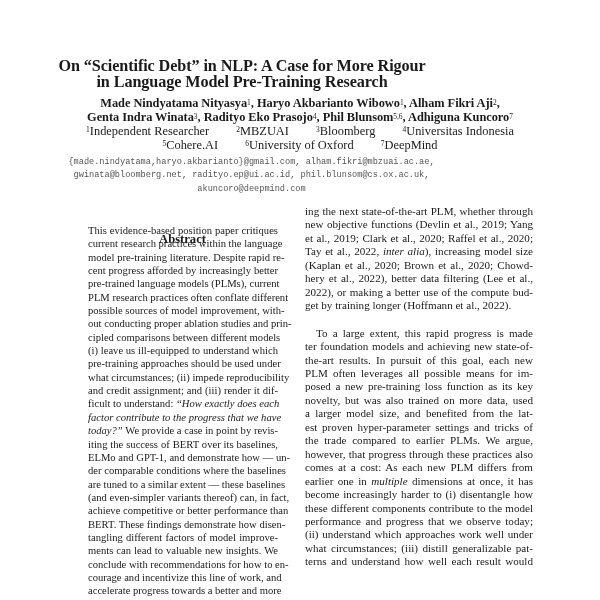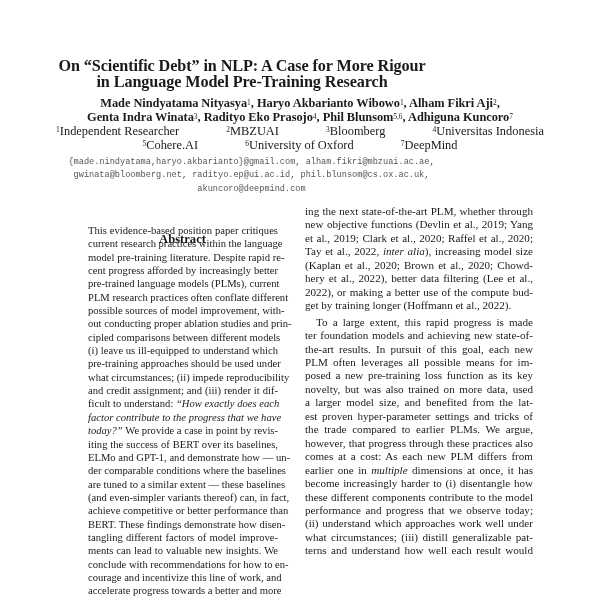--- a/index.html
+++ b/index.html
@@ -4,36 +4,36 @@
 <style>
   html, body { margin:0; padding:0; background:#ffffff; }
   body { width:600px; height:600px; overflow:hidden; position:relative;
          font-family:"Liberation Serif", "DejaVu Serif", serif; color:#1a1a1a; }
   .title { position:absolute; left:0; width:484px; top:58px; text-align:center;
            font-weight:bold; font-size:16.2px; line-height:16px; letter-spacing:-0.1px; }
   .authors { position:absolute; left:0; width:600px; top:97px; text-align:center;
              font-weight:bold; font-size:12.4px; line-height:13.6px; letter-spacing:-0.05px; }
   .affils { position:absolute; left:0; width:600px; top:124px; text-align:center;
             font-size:12.4px; line-height:14px; }
-  .affils span.aff { margin:0 22px; }
+  .affils span.aff { margin:0 12px; }
   sup { font-size:7.5px; vertical-align:top; position:relative; top:-1px; font-weight:normal; }
   .authors sup { font-weight:normal; }
   .emails { position:absolute; left:0; width:503px; top:156px; text-align:center;
             font-family:"Liberation Mono", "DejaVu Sans Mono", monospace; font-size:8.6px;
             line-height:13.4px; color:#555; }
   .abs-head { position:absolute; left:70px; width:225px; top:205px; text-align:center;
               font-weight:bold; font-size:12.6px;margin-top:27px; }
   .abs-body { position:absolute; left:88px; width:190px; top:224px; font-size:10.6px;
               line-height:13.35px; text-align:justify; }
   .abs-body .ln, .rcol .ln { display:block; white-space:nowrap; text-align-last:justify; text-align:justify; }
   .abs-body .ln.last, .rcol .ln.last { text-align-last:left; }
   .rcol { position:absolute; left:305px; width:228px; top:205px; font-size:11.1px;
           line-height:13.45px; }
   .rcol .ln.indent { text-indent:11px; }
-  .rcol .ln.gap { margin-top:3px; }
+  .rcol .ln.gap { margin-top:14px; }
   i { font-style:italic; }
 </style>
 </head>
 <body>
 
 <div class="title">
   <div>On “Scientific Debt” in NLP: A Case for More Rigour</div>
   <div>in Language Model Pre-Training Research</div>
 </div>
 

